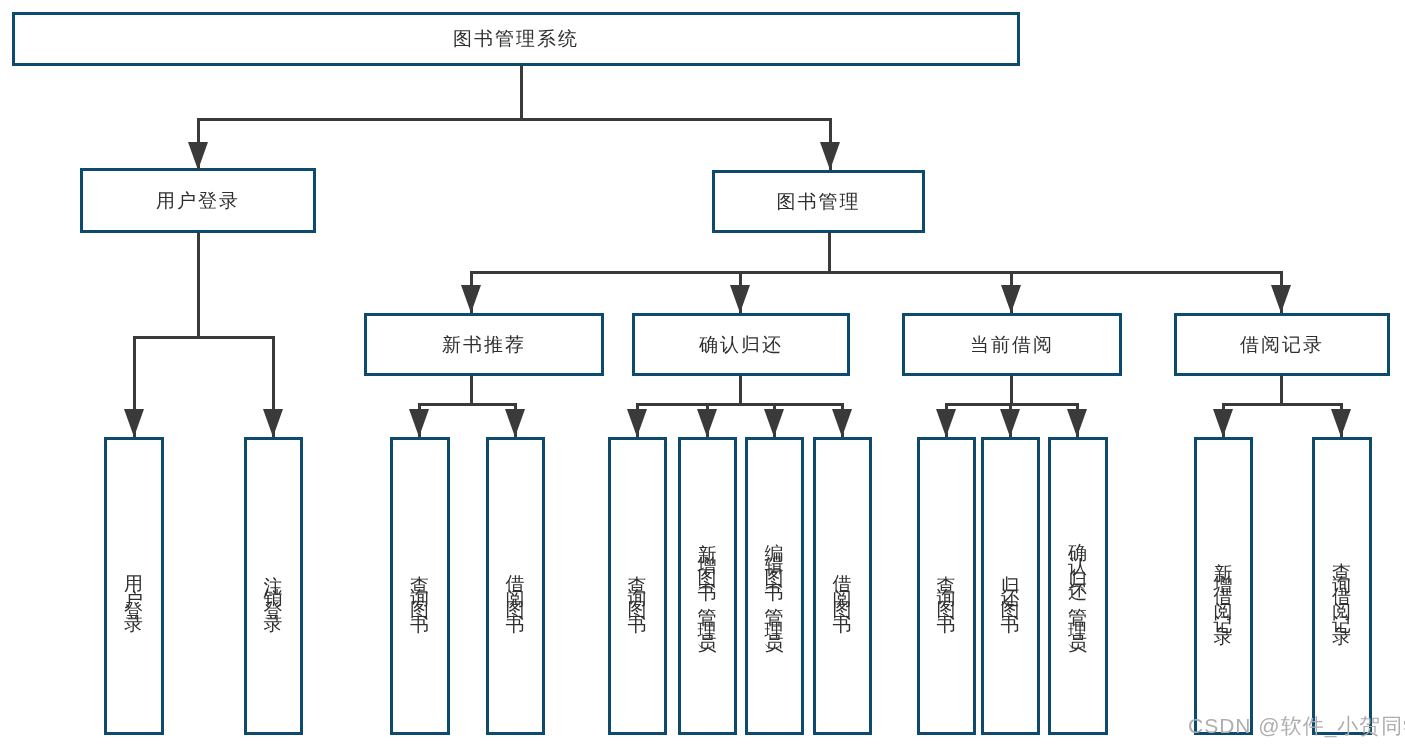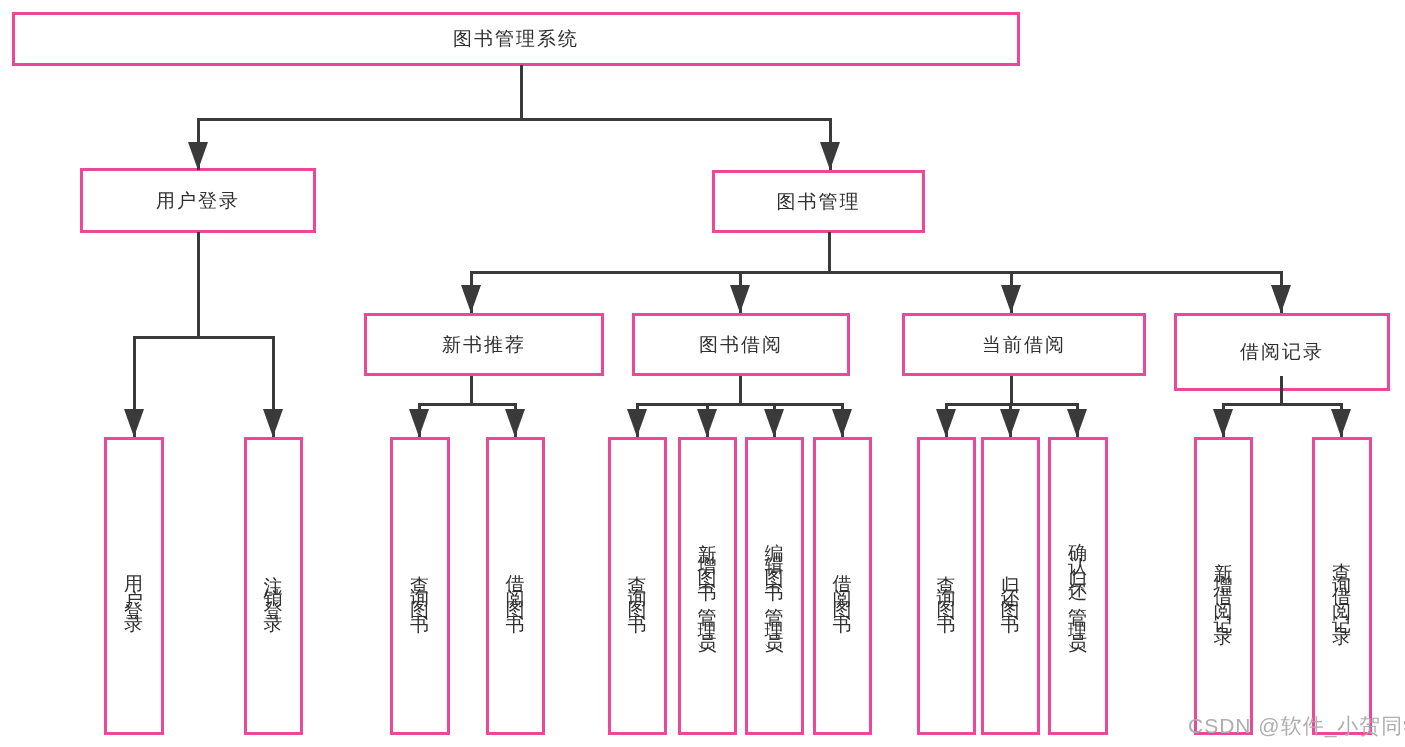--- a/index.html
+++ b/index.html
@@ -3,21 +3,21 @@
 <meta charset="utf-8">
 <title>图书管理系统</title>
 <style>
   html,body { margin:0; padding:0; background:#ffffff; }
   .stage {
     position:relative; width:1405px; height:747px; background:#ffffff;
     font-family:"Liberation Sans", sans-serif; color:#2f2f2f; overflow:hidden;
   }
   .box {
     position:absolute; box-sizing:border-box;
-    border:3px solid #ec4899; background:#ffffff;
+    border:3px solid #0c4a6e; background:#ffffff;
     display:flex; align-items:center; justify-content:center;
   }
   .box .lbl {
     font-size:19px; letter-spacing:2px; color:#2f2f2f; white-space:nowrap;
   }
   .leaf .lbl {
     writing-mode:vertical-rl; text-orientation:mixed;
     font-size:19px; letter-spacing:13px; line-height:1; white-space:nowrap;
   }
   .ln { position:absolute; background:#3a3a3a; }
@@ -44,26 +44,26 @@
     <span class="lbl">用户登录</span>
   </div>
   <div class="box" style="left:712px;top:170px;width:213px;height:63px">
     <span class="lbl">图书管理</span>
   </div>
 
   <div class="box" style="left:364px;top:313px;width:240px;height:63px">
     <span class="lbl">新书推荐</span>
   </div>
   <div class="box" style="left:632px;top:313px;width:218px;height:63px">
-    <span class="lbl">图书借阅</span>
+    <span class="lbl">确认归还</span>
   </div>
-  <div class="box" style="left:902px;top:313px;width:244px;height:63px">
+  <div class="box" style="left:902px;top:313px;width:220px;height:63px">
     <span class="lbl">当前借阅</span>
   </div>
-  <div class="box" style="left:1174px;top:313px;width:216px;height:78px">
+  <div class="box" style="left:1174px;top:313px;width:216px;height:63px">
     <span class="lbl">借阅记录</span>
   </div>
 
   <div class="box leaf" style="left:104px;top:437px;width:60px;height:298px">
     <span class="lbl">用户登录</span>
   </div>
   <div class="box leaf" style="left:244px;top:437px;width:59px;height:298px">
     <span class="lbl">注销登录</span>
   </div>
 

